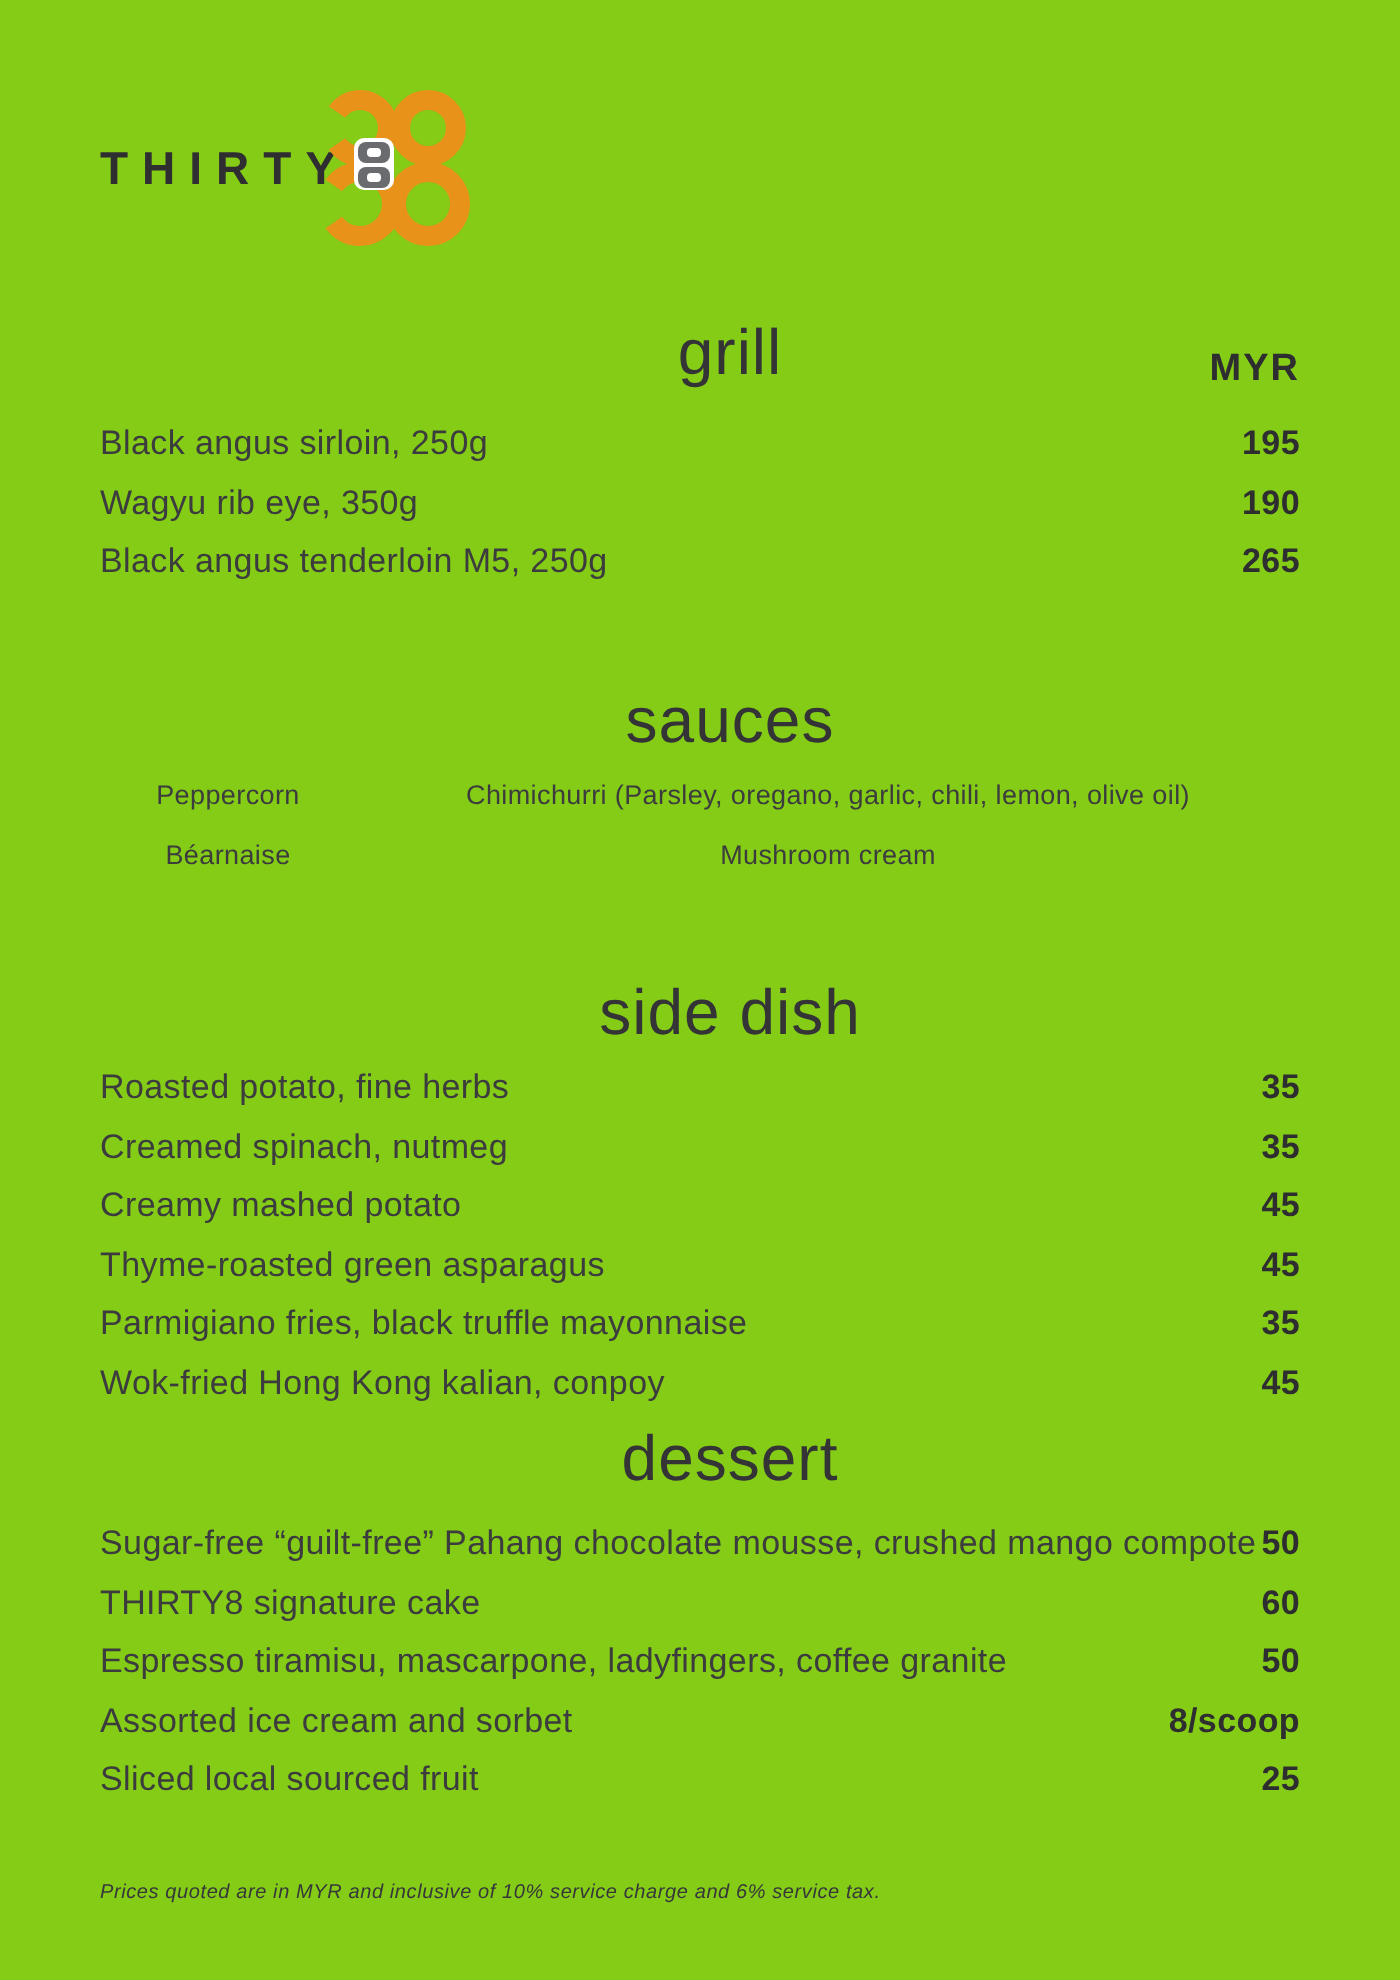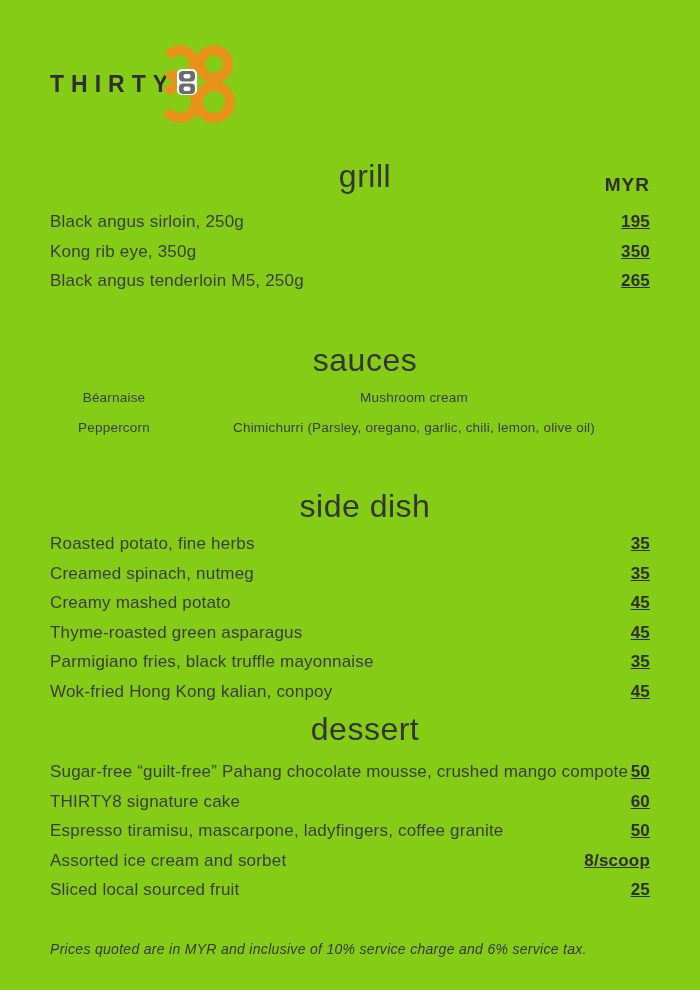--- a/index.html
+++ b/index.html
@@ -38,34 +38,34 @@
     line-height: 16px; margin-top: 2px; letter-spacing: 0.2px;
   }
   .items { margin-top: 13px; }
   .items.tight { margin-top: 5px; }
   .items.dessert-gap { margin-top: 10px; }
   .item-row {
     display: flex; justify-content: space-between; align-items: baseline;
     line-height: 29.5px; font-size: 17px; letter-spacing: 0.2px; color: #3c3c3e;
   }
   .item-name { white-space: nowrap; }
-  .item-price { font-weight: 700; color: #2e2e30; white-space: nowrap; text-decoration: underline; }
+  .item-price { font-weight: 700; color: #2e2e30; white-space: nowrap; }
 
   .sauce-row { display: flex; line-height: 29.5px; font-size: 13.5px; letter-spacing: 0.2px; color: #3c3c3e; }
   .sauce-col1 { width: 128px; flex: 0 0 128px; }
   .sauce-col2 { flex: 1; }
 
   #sec-grill   { top: 158px; }
   #sec-sauces  { top: 342px; }
   #sec-side    { top: 488px; }
   #sec-dessert { top: 711px; }
 
   .footer-note {
     position: absolute; left: 50px; top: 941px;
-    font-size: 14px; font-style: italic; color: #37373a; letter-spacing: 0.3px;
+    font-size: 10px; font-style: italic; color: #37373a; letter-spacing: 0.3px;
   }
 </style>
 </head>
 <body>
 
 <div class="page">
 
   <div class="logo">
     <span class="brand-text">THIRTY</span>
     <svg class="mark" width="86" height="84" viewBox="0 0 82 84" xmlns="http://www.w3.org/2000/svg">
@@ -88,40 +88,40 @@
 
   <div class="section" id="sec-grill">
     <div class="section-title">grill</div>
     <div class="myr">MYR</div>
     <div class="items">
       <div class="item-row">
         <span class="item-name">Black angus sirloin, 250g</span>
         <span class="item-price">195</span>
       </div>
       <div class="item-row">
-        <span class="item-name">Kong rib eye, 350g</span>
-        <span class="item-price">350</span>
+        <span class="item-name">Wagyu rib eye, 350g</span>
+        <span class="item-price">190</span>
       </div>
       <div class="item-row">
         <span class="item-name">Black angus tenderloin M5, 250g</span>
         <span class="item-price">265</span>
       </div>
     </div>
   </div>
 
   <div class="section" id="sec-sauces">
     <div class="section-title">sauces</div>
     <div class="items tight">
       <div class="sauce-row">
+        <span class="sauce-col1">Peppercorn</span>
+        <span class="sauce-col2">Chimichurri (Parsley, oregano, garlic, chili, lemon, olive oil)</span>
+      </div>
+      <div class="sauce-row">
         <span class="sauce-col1">Béarnaise</span>
         <span class="sauce-col2">Mushroom cream</span>
-      </div>
-      <div class="sauce-row">
-        <span class="sauce-col1">Peppercorn</span>
-        <span class="sauce-col2">Chimichurri (Parsley, oregano, garlic, chili, lemon, olive oil)</span>
       </div>
     </div>
   </div>
 
   <div class="section" id="sec-side">
     <div class="section-title">side dish</div>
     <div class="items tight">
       <div class="item-row">
         <span class="item-name">Roasted potato, fine herbs</span>
         <span class="item-price">35</span>

